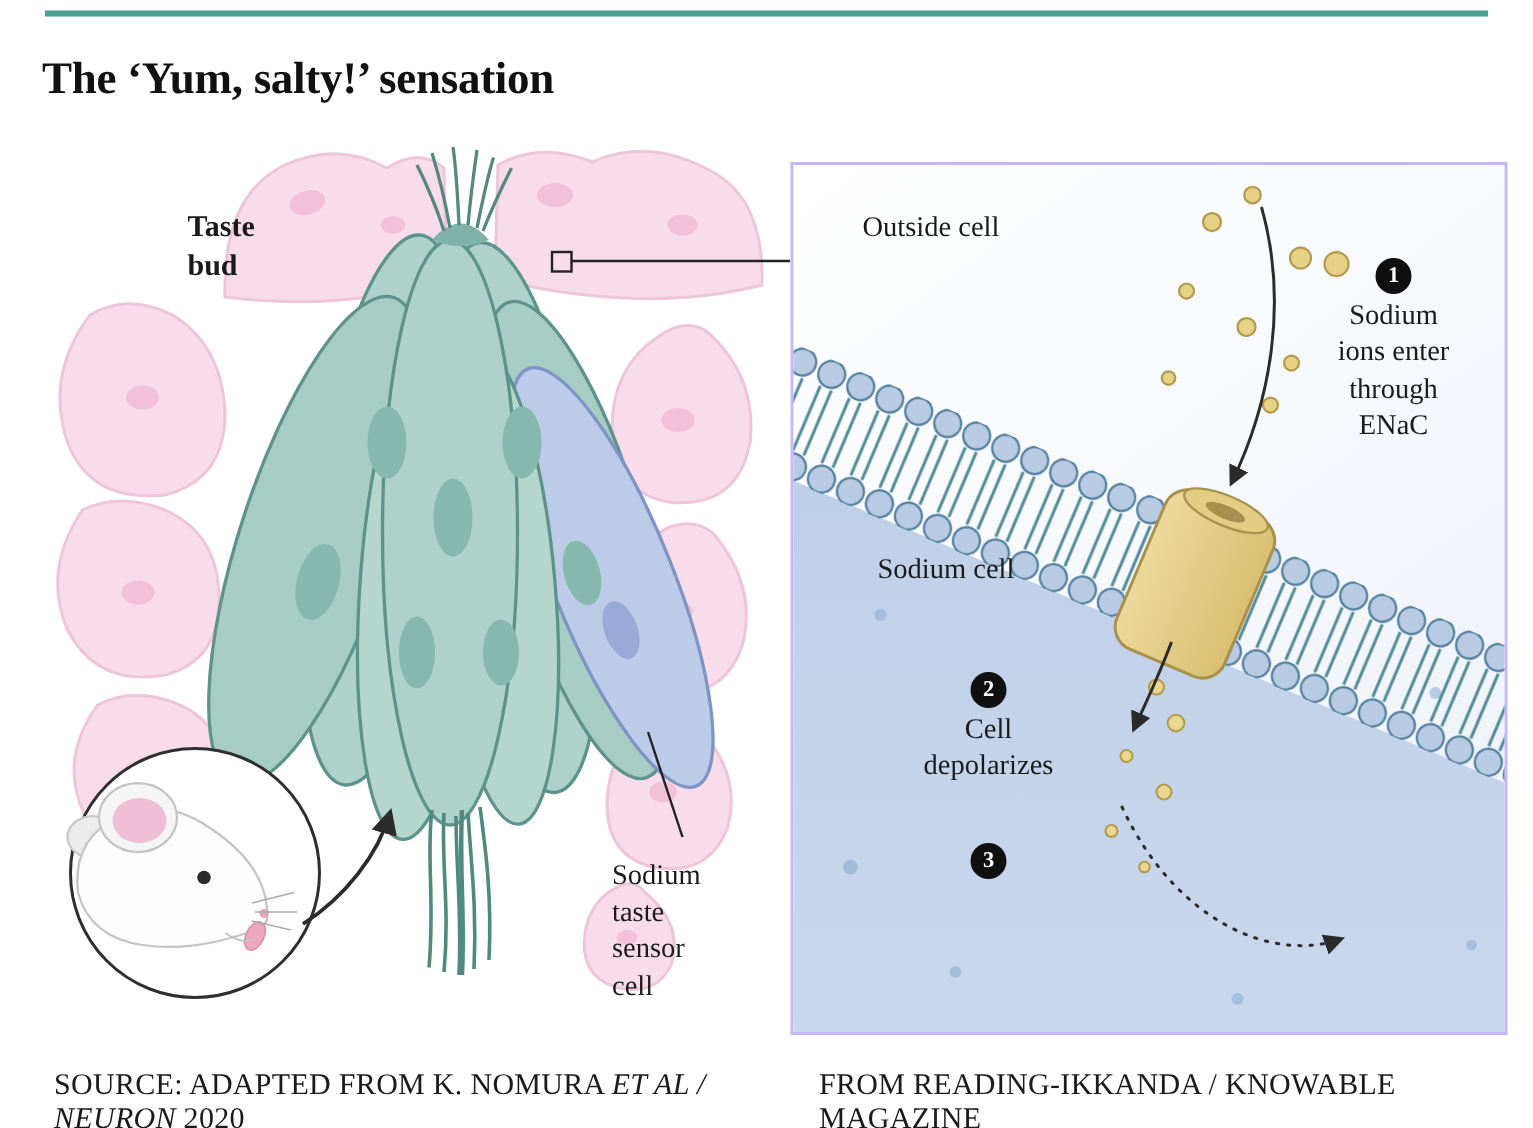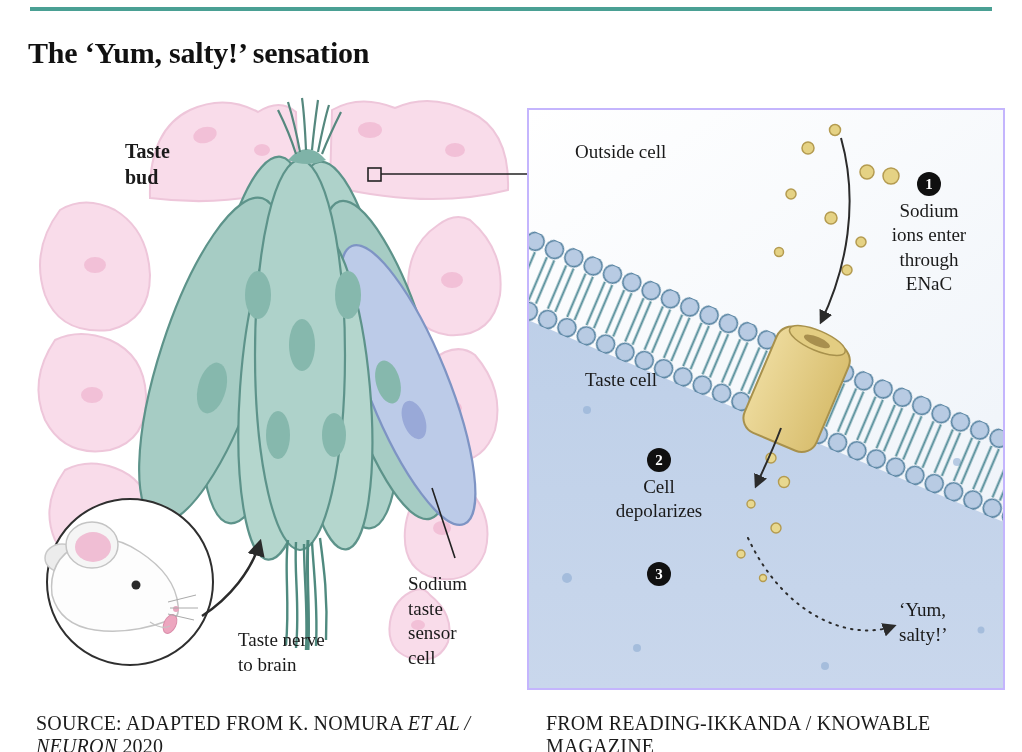--- a/index.html
+++ b/index.html
@@ -126,22 +126,20 @@
         <line x1="170" y1="518" x2="198" y2="518"></line>
         <line x1="168" y1="524" x2="194" y2="530"></line>
       </g>
       <path d="M 150,532 Q 162,540 170,536" fill="none" stroke="#c4c4c4" stroke-width="1.2"></path>
     </g>
     <path d="M 202,526 C 230,508 252,480 260,452" fill="none" stroke="#2b2b2b" stroke-width="2.5" marker-end="url(#ah)"></path>
   </svg>
 
   <div class="label bold center" style="left:125px;top:138px;width:110px;">Taste
 bud</div>
-  <div class="label center" style="left:238px;top:628px;width:170px;">Taste nerve
-to brain</div>
   <div class="label center" style="left:408px;top:572px;width:105px;">Sodium
 taste
 sensor
 cell</div>
 
   <div id="inset">
     <svg width="474" height="578" viewBox="0 0 474 578">
       <defs>
         <marker id="ah2" viewBox="0 0 10 10" refX="8" refY="5" markerWidth="7" markerHeight="7" orient="auto-start-reverse">
           <path d="M0,0 L10,5 L0,10 z" fill="#2b2b2b"></path>
@@ -208,39 +206,37 @@
         <circle cx="212" cy="444" r="4"></circle>
           <circle cx="234" cy="468" r="3.5"></circle>
       </g>
 
       <path d="M 312,28 C 330,92 318,158 292,212" fill="none" stroke="#2b2b2b" stroke-width="2" marker-end="url(#ah2)"></path>
       <path d="M 252,318 C 243,342 235,358 227,376" fill="none" stroke="#2b2b2b" stroke-width="2" marker-end="url(#ah2)"></path>
       <path d="M 219,428 C 255,505 320,532 365,516" fill="none" stroke="#2b2b2b" stroke-width="2" stroke-dasharray="1.5 6" stroke-linecap="round" marker-end="url(#ah2)"></path>
     </svg>
 
     <div class="label" style="left:46px;top:30px;">Outside cell</div>
-    <div class="label" style="left:56px;top:258px;">Taste cell</div>
+    <div class="label" style="left:56px;top:258px;">Sodium cell</div>
 
     <div class="step" style="left:330px;top:62px;width:140px;">
       <span class="badge">1</span>
       <div class="txt">Sodium
 ions enter
 through
 ENaC</div>
     </div>
     <div class="step" style="left:55px;top:338px;width:150px;">
       <span class="badge">2</span>
       <div class="txt">Cell
 depolarizes</div>
     </div>
     <div class="step" style="left:10px;top:452px;width:240px;">
       <span class="badge">3</span>
     </div>
-    <div class="label center" style="left:370px;top:488px;width:90px;">‘Yum,
-salty!’</div>
   </div>
 
   <div id="footer">
     <div>
       <span>SOURCE: ADAPTED FROM K. NOMURA </span><span class="it">ET AL / NEURON</span><span> 2020</span>
     </div>
     <div>FROM READING-IKKANDA / KNOWABLE MAGAZINE</div>
   </div>
 
 </div>

